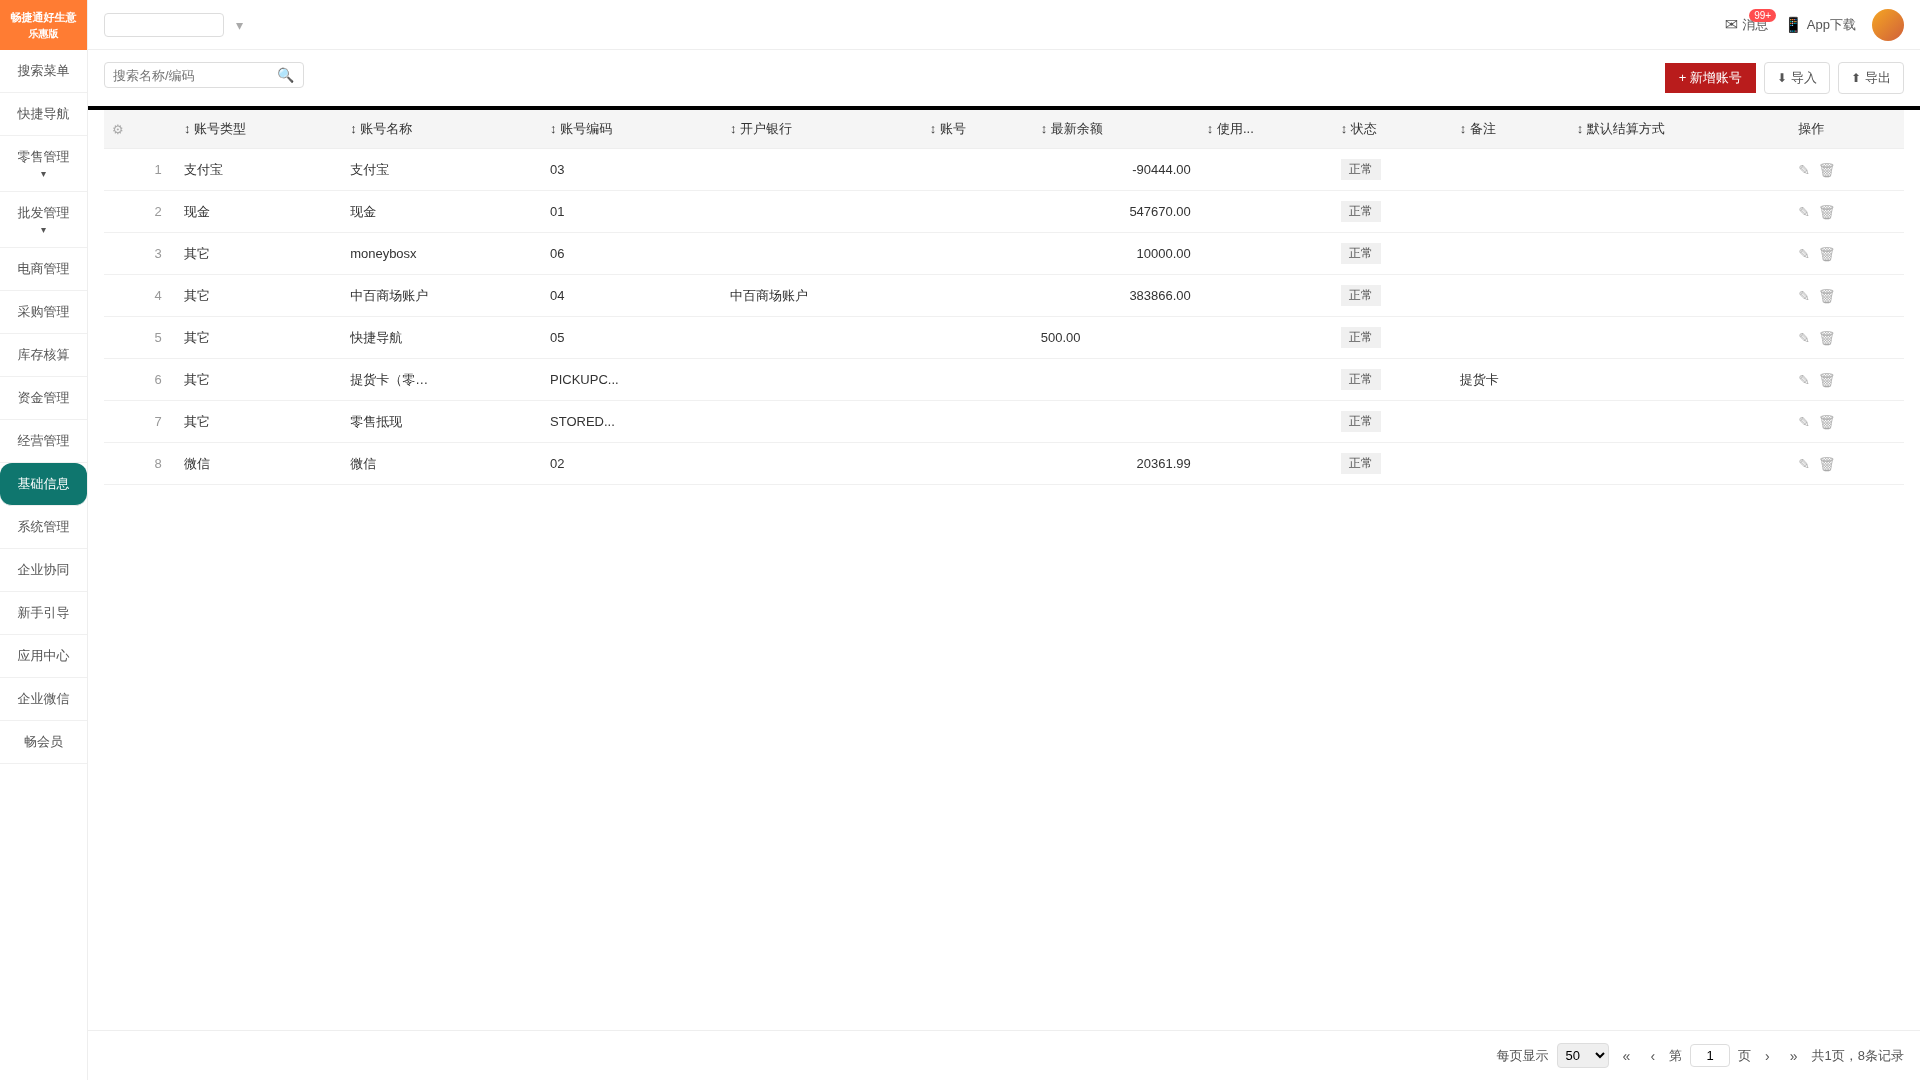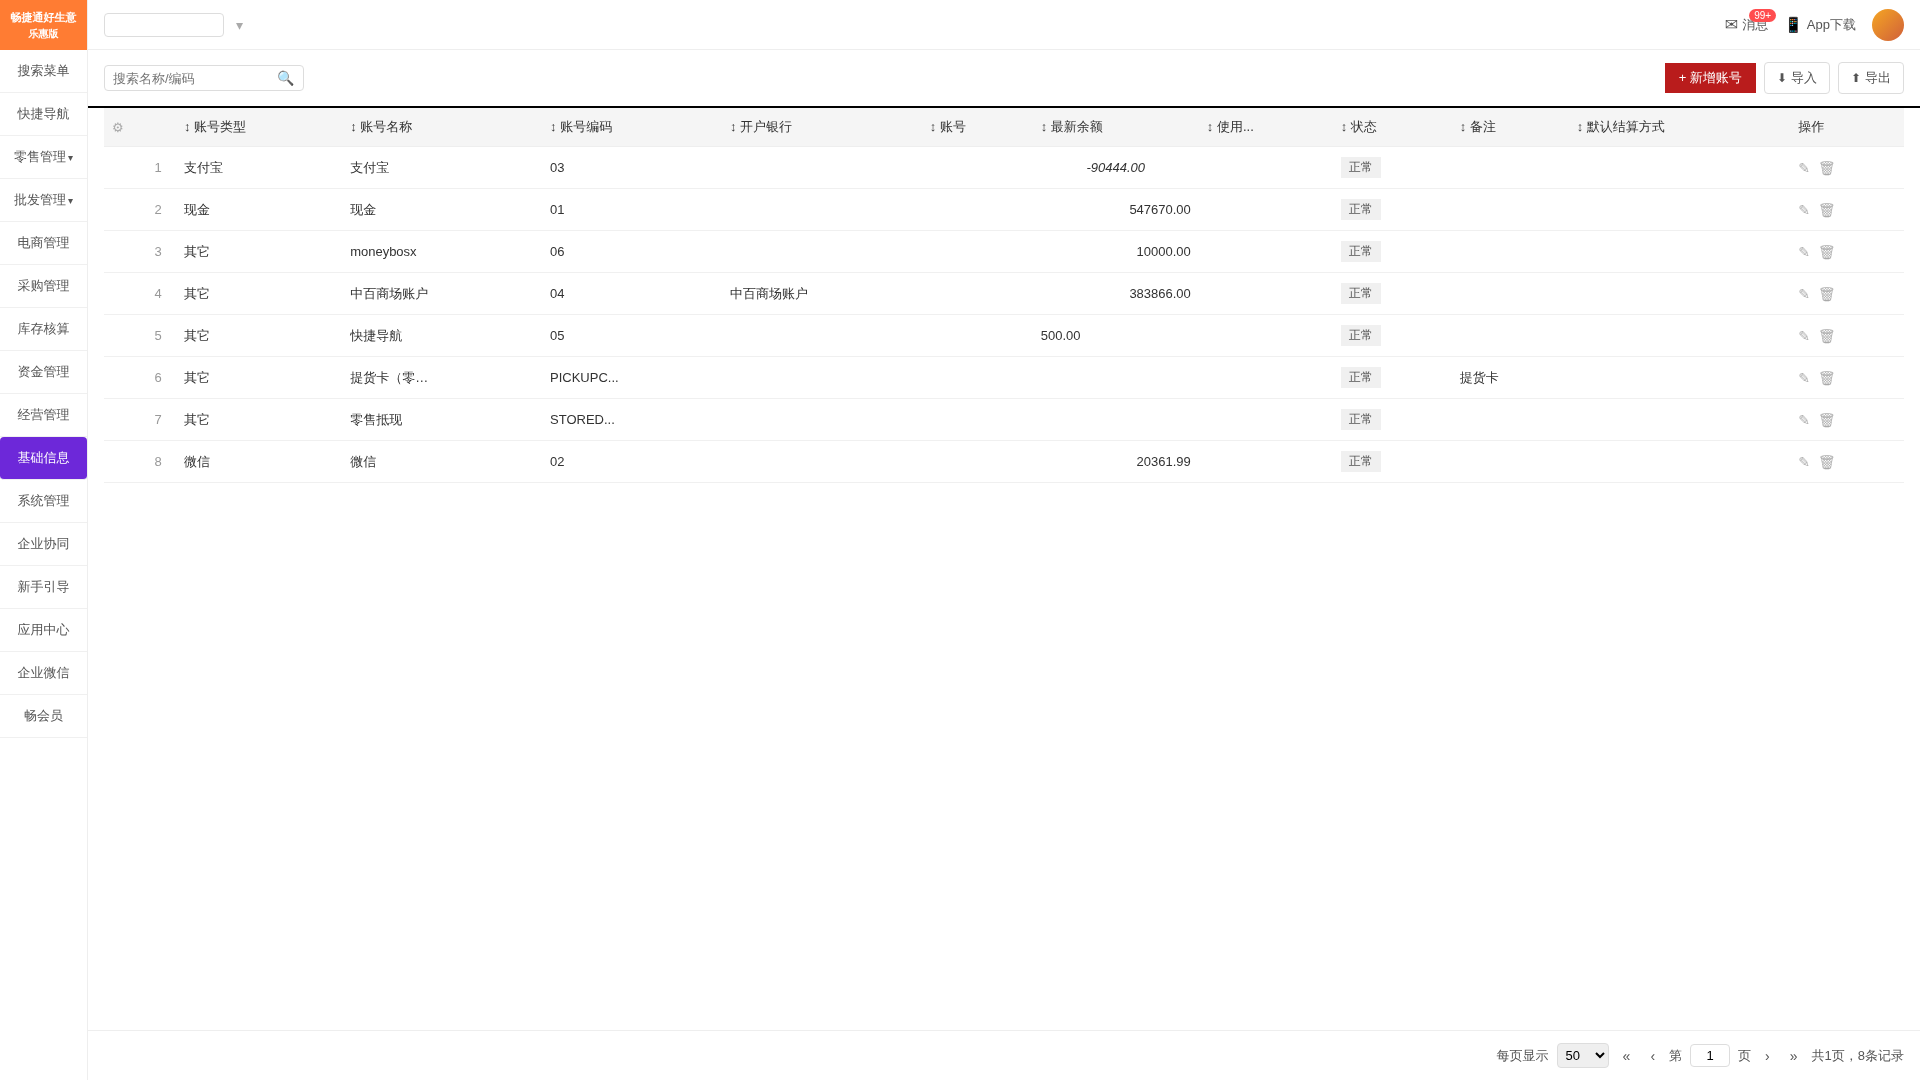--- a/index.html
+++ b/index.html
@@ -5,22 +5,22 @@
     * { box-sizing: border-box; margin: 0; padding: 0; }
     body { font-family: 'Microsoft YaHei', 'PingFang SC', sans-serif; font-size: 13px; display: flex; height: 1080px; width: 1920px; overflow: hidden; background: #f5f5f5; }
 
     
     .sidebar { width: 88px; background: #fff; display: flex; flex-direction: column; border-right: 1px solid #eee; flex-shrink: 0; }
     .sidebar-logo { height: 50px; background: #ff7c33; display: flex; align-items: center; justify-content: center; color: white; font-size: 12px; font-weight: bold; }
     .sidebar-logo-inner { text-align: center; }
     .sidebar-logo-text { font-size: 10px; color: #fff; margin-top: 2px; }
     .sidebar-nav { flex: 1; overflow-y: auto; }
     .sidebar-item { padding: 12px 8px; text-align: center; cursor: pointer; color: #555; font-size: 13px; border-bottom: 1px solid #f0f0f0; }
-    .sidebar-item.active { background: #6d28d9; color: white; border-radius: 4px; }
-    .sidebar-item.has-arrow { display: flex; align-items: center; justify-content: center; gap: 2px; }
+    .sidebar-item.active { background: #0f766e; color: white; border-radius: 12px; }
+    .sidebar-item.has-arrow { display: flex; align-items: center; justify-content: center; gap: 2px; flex-direction: column; }
 
     
     .main { flex: 1; display: flex; flex-direction: column; overflow: hidden; }
 
     
     .top-header { height: 50px; background: white; display: flex; align-items: center; justify-content: space-between; padding: 0 16px; border-bottom: 1px solid #eee; flex-shrink: 0; }
     .top-header-left { display: flex; align-items: center; gap: 12px; }
     .top-search { border: 1px solid #ddd; border-radius: 4px; padding: 4px 8px; font-size: 12px; color: #999; width: 120px; }
     .top-header-right { display: flex; align-items: center; gap: 16px; }
     .msg-btn { position: relative; cursor: pointer; display: flex; align-items: center; gap: 4px; font-size: 13px; color: #555; }
@@ -33,21 +33,21 @@
     .tab { display: flex; align-items: center; gap: 6px; padding: 6px 14px; border-radius: 4px 4px 0 0; cursor: pointer; font-size: 13px; color: rgba(255,255,255,0.8); }
     .tab.active { background: white; color: #333; border-radius: 4px 4px 0 0; }
     .tab-close { color: #999; font-size: 12px; cursor: pointer; margin-left: 4px; }
     .tab-bar-actions { margin-left: auto; display: flex; align-items: center; gap: 8px; }
     .tab-action-btn { color: white; font-size: 16px; cursor: pointer; padding: 4px; }
 
     
     .content { flex: 1; background: white; overflow: auto; display: flex; flex-direction: column; }
 
     
-    .toolbar { padding: 12px 16px; display: flex; align-items: center; justify-content: space-between; border-bottom: 2px solid #000000; flex-shrink: 0; }
+    .toolbar { padding: 12px 16px; display: flex; align-items: flex-start; justify-content: space-between; border-bottom: 4px solid #000000; flex-shrink: 0; }
     .toolbar-left { display: flex; align-items: center; gap: 8px; }
     .search-box { display: flex; align-items: center; border: 1px solid #ddd; border-radius: 4px; padding: 4px 8px; width: 200px; }
     .search-box input { border: none; outline: none; font-size: 13px; color: #999; width: 100%; }
     .search-icon { color: #aaa; font-size: 14px; cursor: pointer; }
     .toolbar-right { display: flex; align-items: center; gap: 8px; }
     .btn-primary { background: #b91c1c; color: white; border: none; border-radius: 0; padding: 6px 14px; font-size: 13px; cursor: pointer; display: flex; align-items: center; gap: 4px; }
     .btn-default { background: white; color: #555; border: 1px solid #ddd; border-radius: 4px; padding: 6px 12px; font-size: 13px; cursor: pointer; display: flex; align-items: center; gap: 4px; }
 
     
     .table-container { flex: 1; overflow: auto; padding: 0 16px; }
@@ -192,21 +192,21 @@
         </thead>
         <tbody id="table-body">
         <tr>
       <td style="color:#999; text-align:center; width:36px;"></td>
       <td style="color:#999; text-align:center; width:36px;">1</td>
       <td>支付宝</td>
       <td>支付宝</td>
       <td>03</td>
       <td></td>
       <td></td>
-      <td style="text-align:center;font-style:italic;">-90444.00</td>
+      <td style="text-align:right;">-90444.00</td>
       <td></td>
       <td><span class="status-badge">正常</span></td>
       <td></td>
       <td></td>
       <td>
         <div class="action-btns">
           <span class="edit-icon" title="编辑">✎</span>
           <span class="delete-icon" title="删除">🗑</span>
         </div>
       </td>

